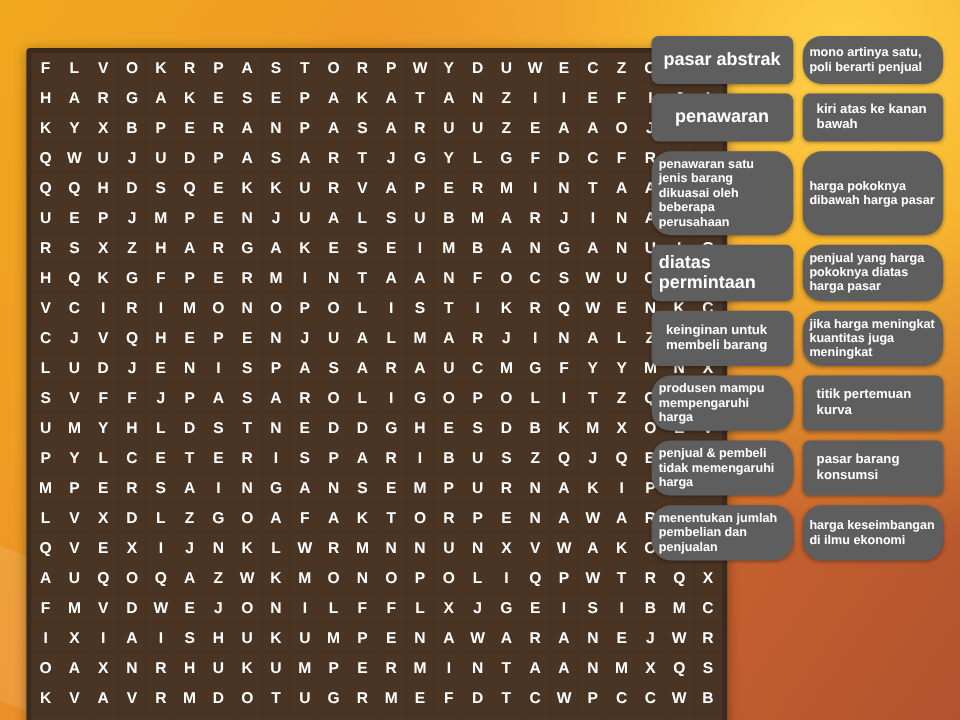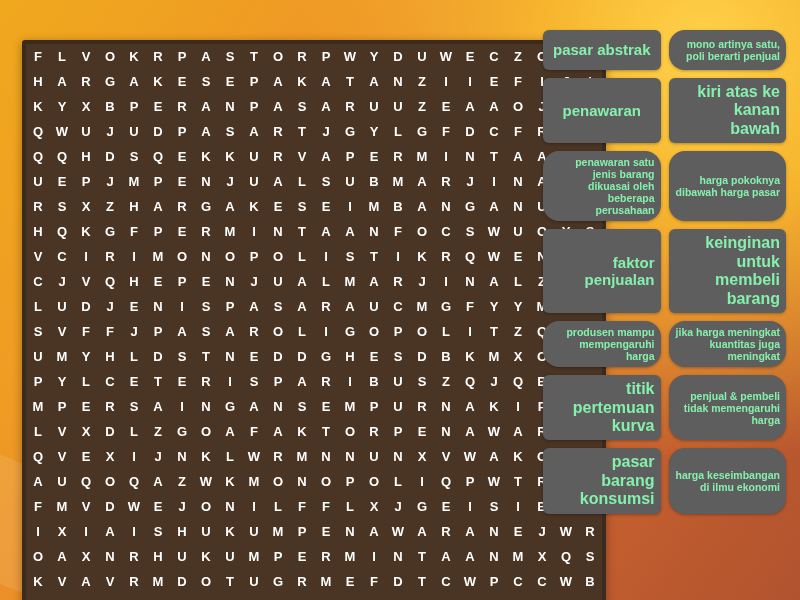--- a/index.html
+++ b/index.html
@@ -55,32 +55,32 @@
   
   .clues{
     position:absolute;left:543px;top:30px;
     width:243px;
     display:grid;
     grid-template-columns:1fr 1fr;
     gap:8px 8px;
   }
   .clue{
     background:#5e5e5e;
-    color:#86efac;
+    color:#ffffff;
     border-radius:6px;
     display:flex;align-items:center;justify-content:center;
-    text-align:right;
+    text-align:left;
     padding:5px 6px;
     min-height:40px;
     box-sizing:border-box;
     box-shadow:0 1px 3px rgba(0,0,0,.3);
     line-height:1.15;
   }
   .clue.sz-lg{font-size:15px;font-weight:700;}
-  .clue.sz-md{font-size:16px;font-weight:700;padding-left:12px;}
+  .clue.sz-md{font-size:11px;font-weight:700;padding-left:12px;}
   .clue.sz-sm{font-size:10.5px;font-weight:700;border-radius:16px;}
 </style>
 </head>
 <body>
 
 <div class="stage">
   <div class="rays">
     <i class="r2"></i>
       <i class="r4"></i>
   </div>
@@ -703,37 +703,43 @@
       <div class="clue sz-md">
         <span>kiri atas ke kanan bawah</span>
       </div>
       <div class="clue sz-sm">
         <span>penawaran satu jenis barang dikuasai oleh beberapa perusahaan</span>
       </div>
       <div class="clue sz-sm">
         <span>harga pokoknya dibawah harga pasar</span>
       </div>
       <div class="clue sz-lg">
-        <span>faktor penjualan</span>
+        <span>diatas permintaan</span>
+      </div>
+      <div class="clue sz-sm">
+        <span>penjual yang harga pokoknya diatas harga pasar</span>
       </div>
       <div class="clue sz-md">
         <span>keinginan untuk membeli barang</span>
       </div>
       <div class="clue sz-sm">
+        <span>jika harga meningkat kuantitas juga meningkat</span>
+      </div>
+      <div class="clue sz-sm">
         <span>produsen mampu mempengaruhi harga</span>
-      </div>
-      <div class="clue sz-sm">
-        <span>jika harga meningkat kuantitas juga meningkat</span>
       </div>
       <div class="clue sz-md">
         <span>titik pertemuan kurva</span>
       </div>
       <div class="clue sz-sm">
         <span>penjual &amp; pembeli tidak memengaruhi harga</span>
       </div>
       <div class="clue sz-md">
         <span>pasar barang konsumsi</span>
+      </div>
+      <div class="clue sz-sm">
+        <span>menentukan jumlah pembelian dan penjualan</span>
       </div>
       <div class="clue sz-sm">
         <span>harga keseimbangan di ilmu ekonomi</span>
       </div>
     </div>
 </div>
 
 </body></html>

